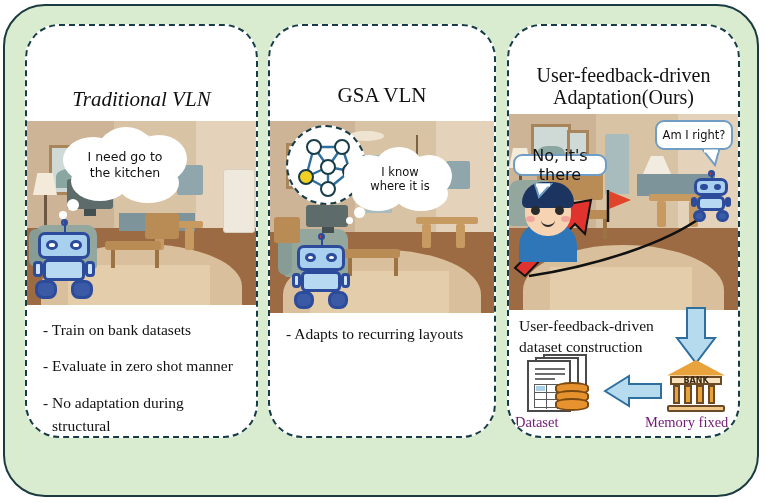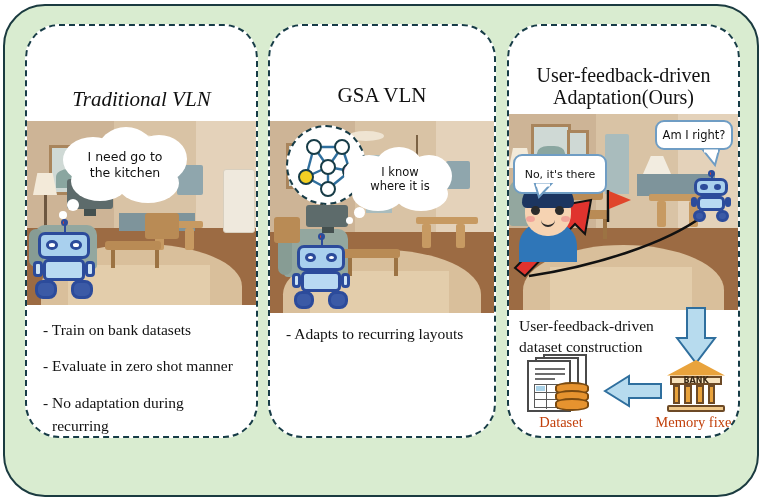--- a/index.html
+++ b/index.html
@@ -99,21 +99,21 @@
         border-radius:50%;box-sizing:border-box;}
   .gnode{position:absolute;background:#fff;border:2.5px solid #173c47;
         border-radius:50%;box-sizing:border-box;}
 
   
   .bullets{position:absolute;left:16px;right:10px;color:#111;font-size:15.5px;line-height:1.5;}
   .bullets div{margin-bottom:13px;}
 
   
   .p3txt{position:absolute;color:#111;font-size:15.5px;line-height:1.35;}
-  .iconlabel{position:absolute;text-align:center;font-size:14.5px;color:#c2410c;}
+  .iconlabel{position:absolute;font-size:14.5px;color:#701a75;}
 
   
   .bank{position:absolute;}
   .bank-roof{position:absolute;left:0;top:0;width:100%;height:30%;
         background:#e9a33c;clip-path:polygon(50% 0,100% 100%,0 100%);
         border:0;}
   .bank-sign{position:absolute;left:6%;top:30%;width:88%;height:18%;
         background:#f7e2bd;border:2px solid #6d4a26;box-sizing:border-box;
         font-family:"DejaVu Sans",sans-serif;font-weight:bold;font-size:8px;
         color:#3b2a16;display:flex;align-items:center;justify-content:center;}
@@ -204,21 +204,21 @@
           <span>I need go to</span><br>
           <span>the kitchen</span>
         </div>
       </div>
     </div>
 
     <div class="bullets" style="top:292px;">
       <div>- Train on bank datasets</div>
       <div>- Evaluate in zero shot manner</div>
       <div style="margin-bottom:0;">- No adaptation during</div>
-      <div style="padding-left:9px;">  recurring</div>
+      <div style="padding-left:9px;">  structural</div>
     </div>
   </div>
 
   <div class="panel" id="panel2">
     <div class="ptitle">GSA VLN</div>
 
     <div class="scene">
       <div class="wall"></div>
         <div class="wall2"></div>
         <div class="wallR"></div>
@@ -368,21 +368,21 @@
         <div style="position:absolute;left:10px;top:108px;width:58px;height:40px;background:#2f76b8;border-radius:24px 24px 0 0;"></div>
         <div style="position:absolute;left:16px;top:74px;width:46px;height:48px;background:#f6d3b2;border-radius:22px;"></div>
         <div style="position:absolute;left:13px;top:68px;width:52px;height:26px;background:#1c3560;border-radius:24px 24px 6px 6px;"></div>
         <div style="position:absolute;left:22px;top:92px;width:9px;height:9px;background:#2b2b2b;border-radius:50%;"></div>
         <div style="position:absolute;left:46px;top:92px;width:9px;height:9px;background:#2b2b2b;border-radius:50%;"></div>
         <div style="position:absolute;left:17px;top:102px;width:9px;height:6px;background:#f2a59a;border-radius:50%;"></div>
         <div style="position:absolute;left:52px;top:102px;width:9px;height:6px;background:#f2a59a;border-radius:50%;"></div>
         <div style="position:absolute;left:32px;top:104px;width:14px;height:7px;border-bottom:2.4px solid #2b2b2b;border-radius:0 0 10px 10px;"></div>
       </div>
 
-      <div class="speech" style="left:4px;top:40px;width:94px;height:40px;font-size:11px;">
+      <div class="speech" style="left:4px;top:40px;width:94px;height:22px;font-size:16px;">
         <span>No, it's there</span>
         <svg style="position:absolute;left:18px;top:28px;" width="20" height="14">
           <polygon points="2,0 18,0 6,13" fill="#fff" stroke="#6f9dc4" stroke-width="2"></polygon>
           <line x1="3" y1="1" x2="17" y2="1" stroke="#fff" stroke-width="3"></line>
         </svg>
       </div>
 
       <div class="speech" style="left:146px;top:6px;width:78px;height:30px;font-size:11.5px;">
         <span>Am I right?</span>
         <svg style="position:absolute;left:44px;top:28px;" width="20" height="16">

